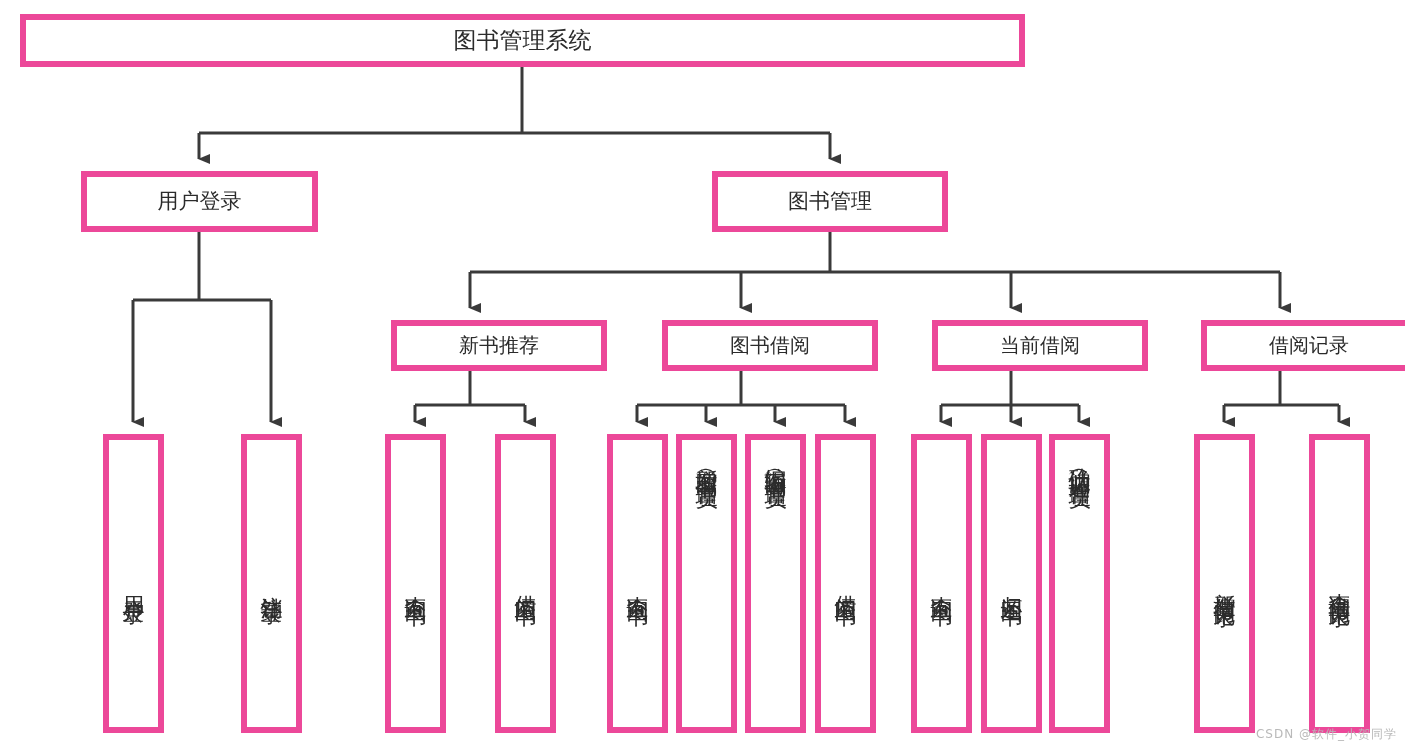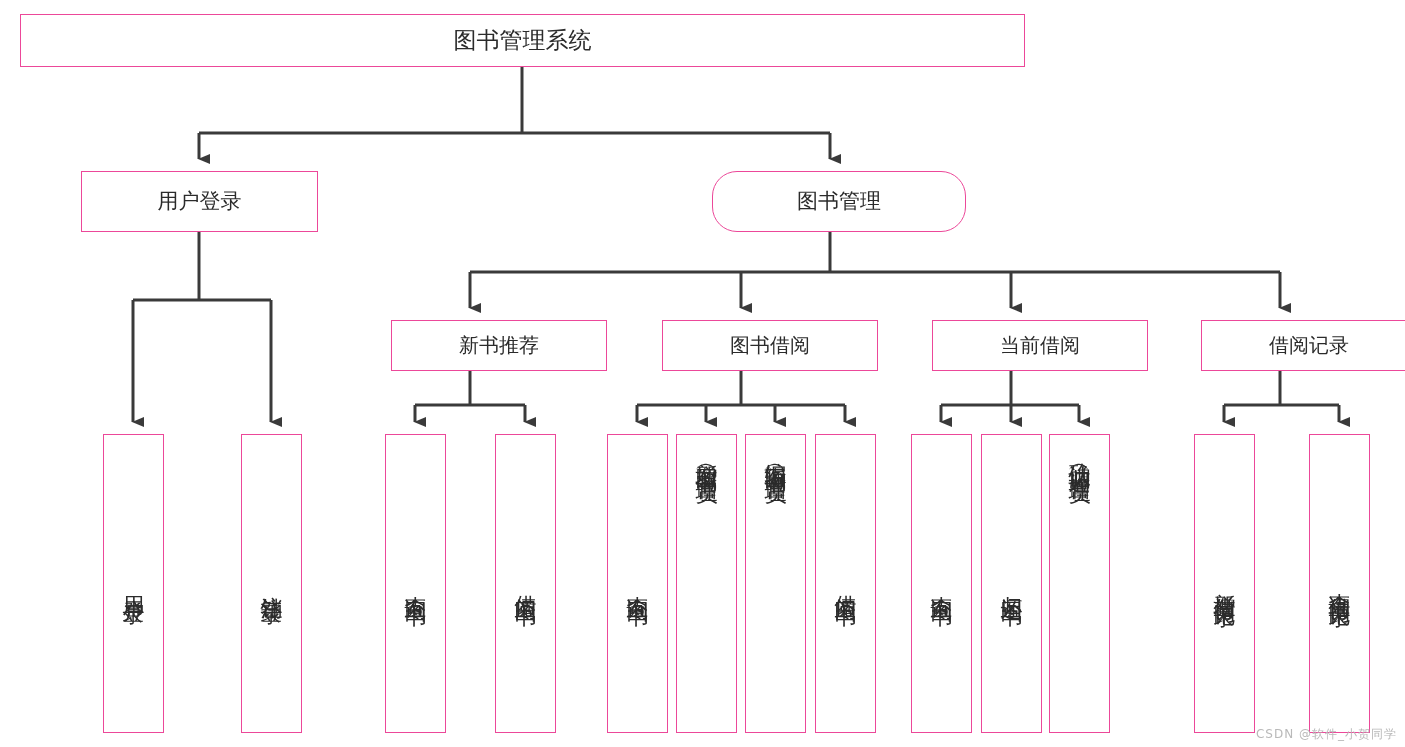--- a/index.html
+++ b/index.html
@@ -11,42 +11,42 @@
     overflow:hidden;
   }
   #canvas{position:relative;width:1405px;height:747px;}
 
   svg.wires{position:absolute;left:0;top:0;width:1405px;height:747px;pointer-events:none;}
 
   .node{
     position:absolute;
     box-sizing:border-box;
     background:#ffffff;
-    border:1px solid #ec4899;
+    border:6px solid #ec4899;
     display:flex;
     align-items:center;
     justify-content:center;
     color:#2b2b2b;
   }
   .node .lbl{
     display:block;
     text-align:center;
     line-height:1.12;
     white-space:nowrap;
   }
 
   
   .n-root{left:20px;top:14px;width:1005px;height:53px;}
   .n-root .lbl{font-size:23px;}
 
   
   .n-l2{height:61px;}
   .n-l2 .lbl{font-size:21px;}
   .n-login{left:81px;top:171px;width:237px;}
-  .n-books{left:712px;top:171px;width:254px;border-radius:25px;}
+  .n-books{left:712px;top:171px;width:236px;}
 
   
   .n-l3{height:51px;margin-left:29px;}
   .n-l3 .lbl{font-size:20px;}
   .n-rec{left:362px;top:320px;width:216px;}
   .n-borrow{left:633px;top:320px;width:216px;}
   .n-current{left:903px;top:320px;width:216px;}
   .n-history{left:1172px;top:320px;width:216px;}
 
   

